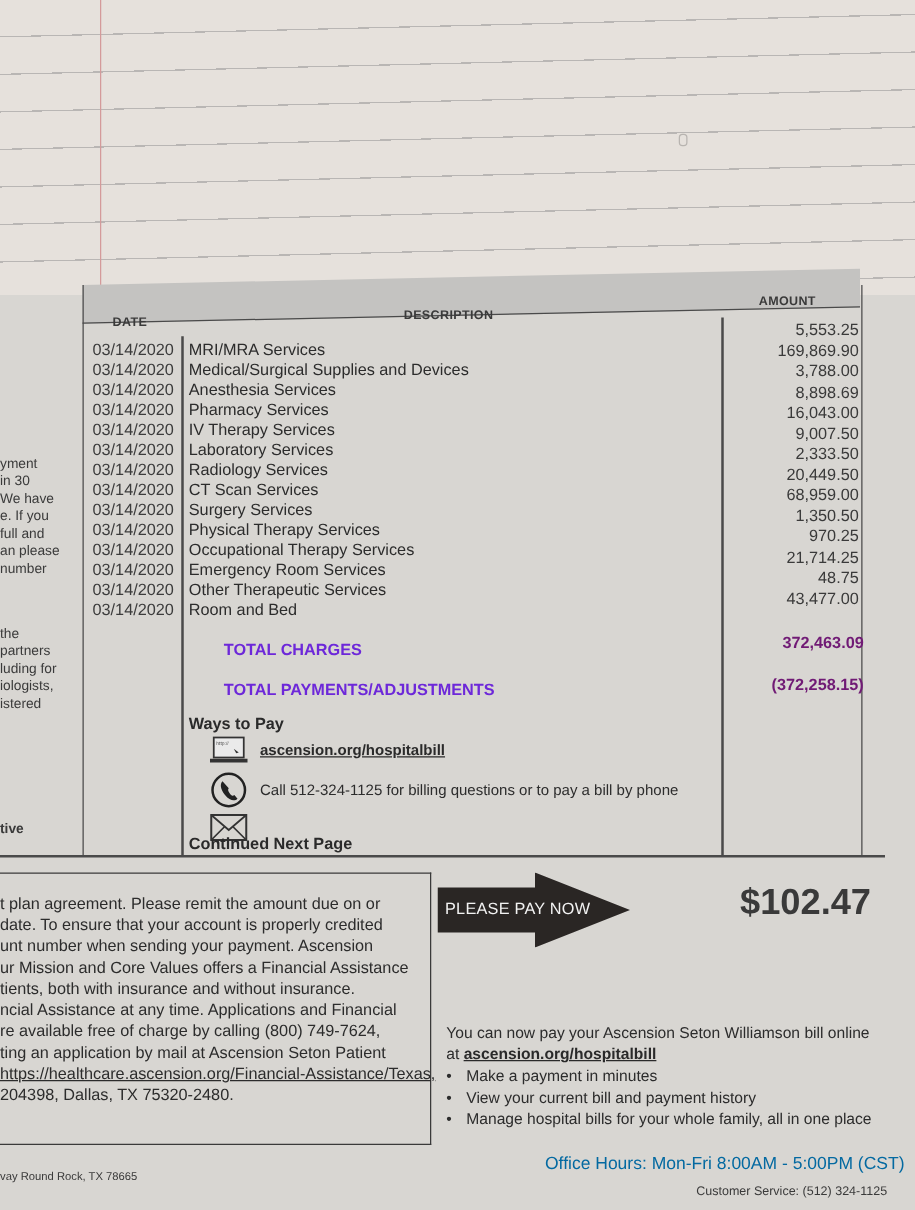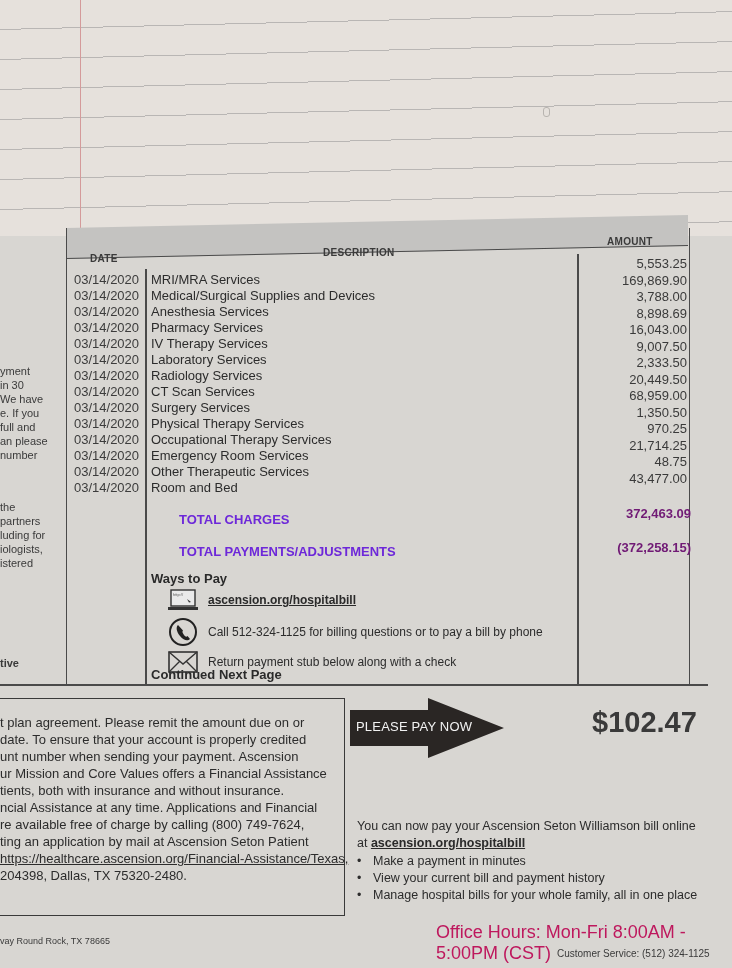--- a/index.html
+++ b/index.html
@@ -79,21 +79,21 @@
   .pay-arrow { position: absolute; left: 350px; top: 462px; width: 154px; height: 60px; }
   .pay-arrow-label { position: absolute; left: 356px; top: 483px; font-size: 13px; color: #f2f2f2; letter-spacing: 0.2px; }
   .pay-amount { position: absolute; left: 592px; top: 470px; font-size: 29px; font-weight: bold; color: #3a3a3a; }
 
   .easier-title { position: absolute; left: 357px; top: 561px; font-size: 13px; font-weight: bold; color: #2a2a2a; }
   .easier-text { position: absolute; left: 357px; top: 582px; font-size: 12.5px; line-height: 17px; color: #2c2c2c; white-space: nowrap; }
   .bullets { position: absolute; left: 357px; top: 617px; font-size: 12.5px; line-height: 17px; color: #2c2c2c; margin: 0; padding: 0; list-style: none; }
   .bullets li { white-space: nowrap; }
   .bullets li::before { content: "•"; display: inline-block; width: 16px; }
 
-  .office-hours { position: absolute; left: 436px; top: 686px; font-size: 18px; color: #be185d; }
+  .office-hours { position: absolute; left: 436px; top: 686px; font-size: 14px; color: #0369a1; }
   .customer-service { position: absolute; left: 557px; top: 712px; font-size: 10px; color: #3a3a3a; }
   .address-frag { position: absolute; left: 0; top: 700px; font-size: 9px; color: #3a3a3a; }
 </style>
 </head>
 <body>
 
 <div class="notebook">
   <div class="margin-line"></div>
   <div class="speck"></div>
 </div>
@@ -224,21 +224,20 @@
     </span>
     <span>Call 512-324-1125 for billing questions or to pay a bill by phone</span>
   </div>
   <div class="way-row" style="top:412px;">
     <span class="icon">
       <svg width="32" height="24" viewBox="0 0 32 24">
           <rect x="2" y="2" width="28" height="20" fill="none" stroke="#333" stroke-width="1.6"></rect>
           <path d="M2 2 L16 14 L30 2 M2 22 L13 11 M30 22 L19 11" fill="none" stroke="#333" stroke-width="1.4"></path>
         </svg>
     </span>
-    <span>Return payment stub below along with a check</span>
   </div>
   <span class="continued">Continued Next Page</span>
 
   <div class="full-divider"></div>
 
   <div class="notice-box"></div>
   <div class="notice-text">
     <span class="line">t plan agreement.  Please remit the amount due on or</span>
     <span class="line">date.  To ensure that your account is properly credited</span>
     <span class="line">unt number when sending your payment.  Ascension</span>

